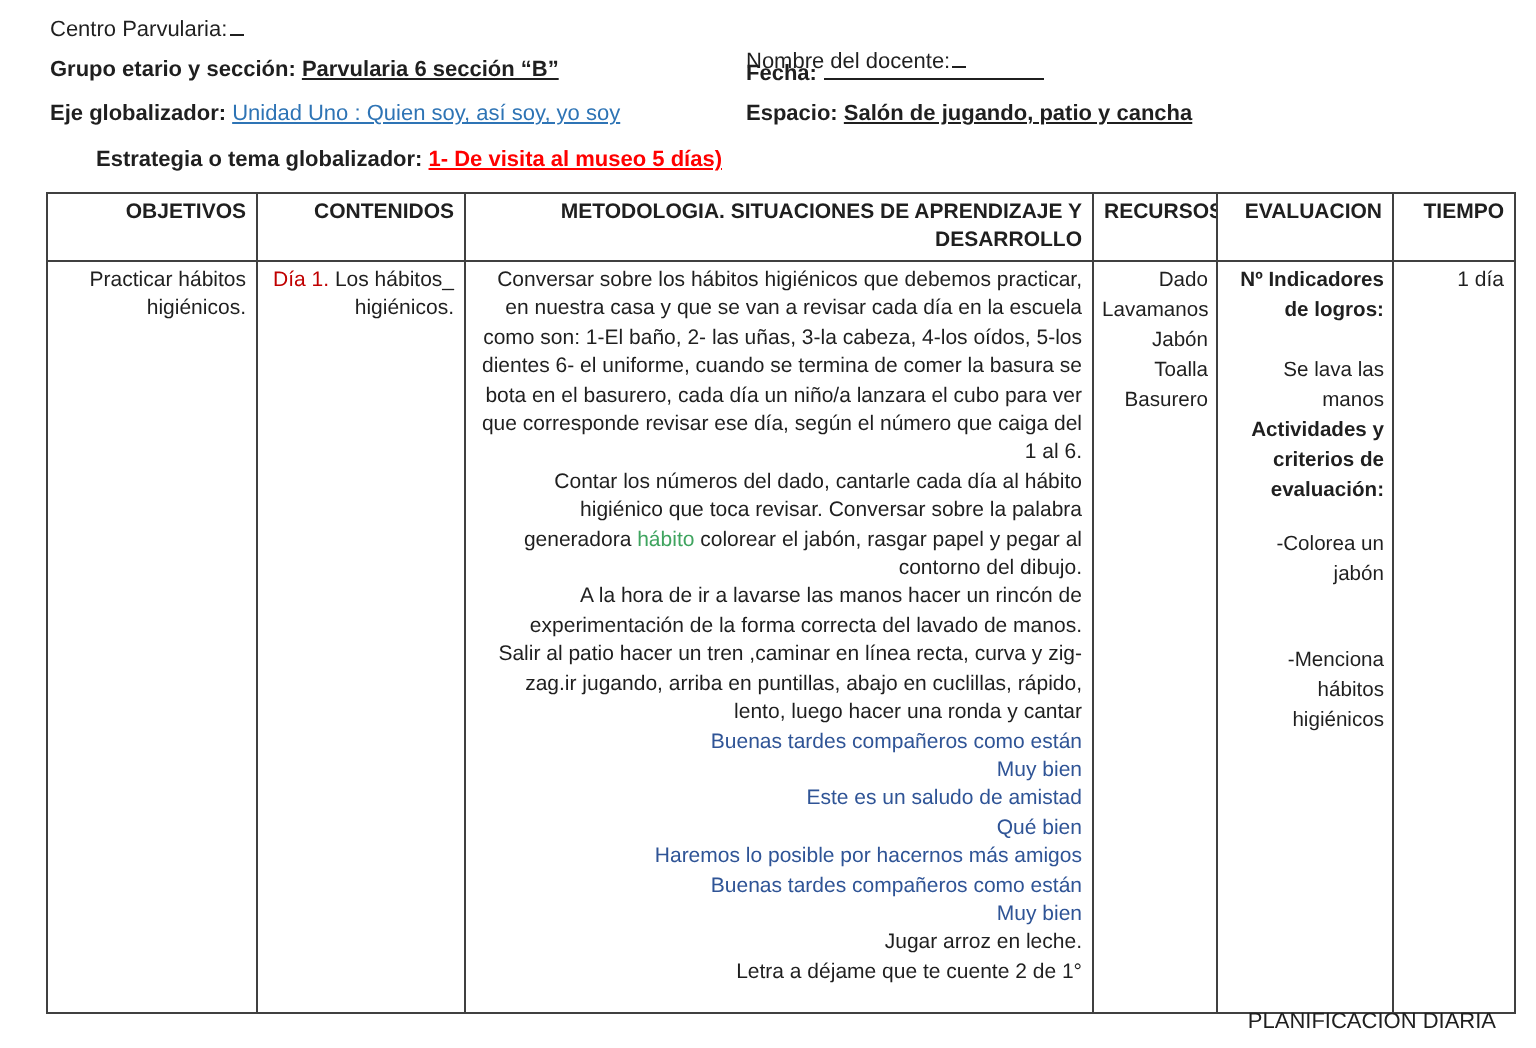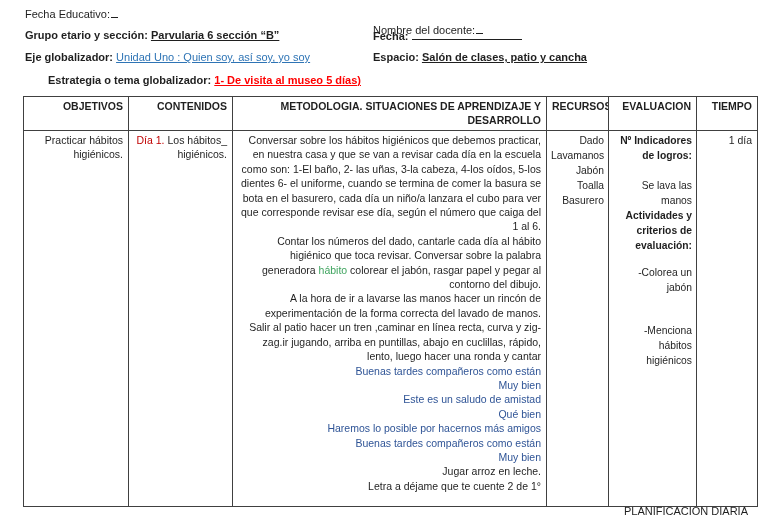--- a/index.html
+++ b/index.html
@@ -44,41 +44,41 @@
     position:absolute;left:12px;top:505px;width:736px;text-align:right;
     font-size:11px;color:#1f1f1f;
   }
 </style>
 </head>
 <body>
 
 <div class="page">
 
   <div class="hdr-line l1">
-    <span>Fecha Educativo:</span><span class="blank-xs"></span>
+    <span>Centro Parvularia:</span><span class="blank-xs"></span>
   </div>
   <div class="hdr-line r1">
     <span>Nombre del docente:</span><span class="blank-xs"></span>
   </div>
 
   <div class="hdr-line l2">
     <span class="b">Grupo etario y sección:</span>
     <span class="b u">Parvularia 6 sección “B”</span>
   </div>
   <div class="hdr-line r2">
     <span class="b">Fecha:</span><span class="blank-lg"></span>
   </div>
 
   <div class="hdr-line l3">
     <span class="b">Eje globalizador:</span>
     <span class="blue u">Unidad Uno : Quien soy, así soy, yo soy</span>
   </div>
   <div class="hdr-line r3">
     <span class="b">Espacio:</span>
-    <span class="b u">Salón de clases, patio y cancha</span>
+    <span class="b u">Salón de jugando, patio y cancha</span>
   </div>
 
   <div class="hdr-line l4">
     <span class="b">Estrategia o tema globalizador:</span>
     <span class="b u red">1- De visita al museo  5 días)</span>
   </div>
 
   <table class="plan">
     <colgroup>
       <col style="width:105px">

